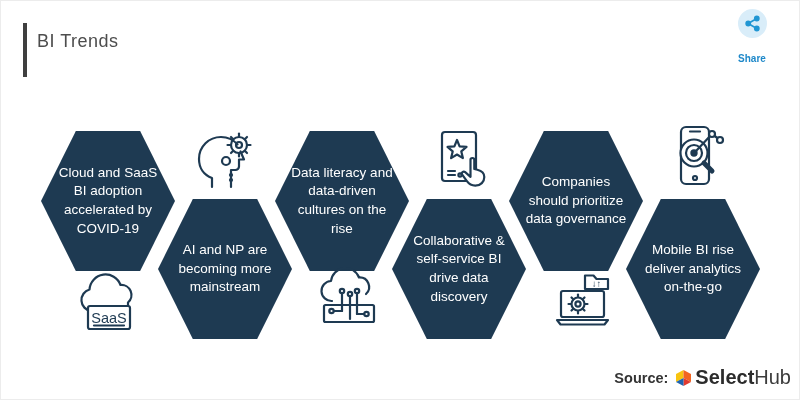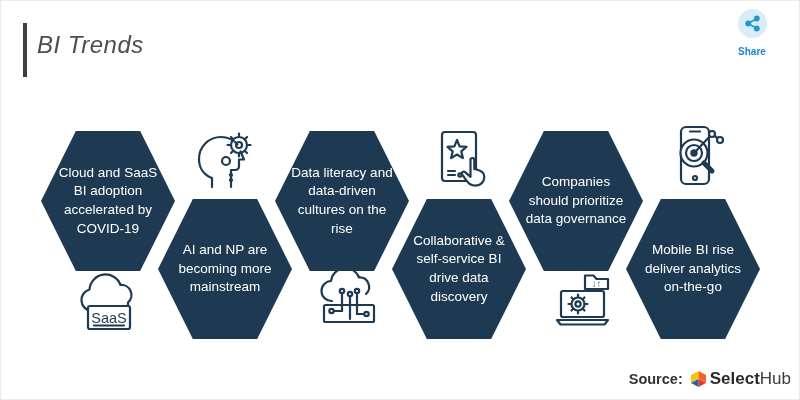--- a/index.html
+++ b/index.html
@@ -3,39 +3,39 @@
 <meta charset="utf-8">
 <style>
   html,body{margin:0;padding:0;background:#fff;}
   #canvas{
     position:relative;width:800px;height:400px;background:#ffffff;
     font-family:"Liberation Sans",sans-serif;overflow:hidden;
     border:1px solid #ececec;box-sizing:border-box;
   }
   
   #title-bar{position:absolute;left:22px;top:22px;width:4px;height:54px;background:#3f3f3f;}
-  #page-title{position:absolute;left:36px;top:30px;font-size:24px;color:#4d4d4d;letter-spacing:0.5px;font-style:italic;}
+  #page-title{position:absolute;left:36px;top:30px;font-size:18px;color:#4d4d4d;letter-spacing:0.5px;}
   
   #share{position:absolute;right:24px;top:8px;width:46px;text-align:center;cursor:pointer;}
   #share-circle{width:29px;height:29px;border-radius:50%;background:#d9edf9;margin:0 auto;
     display:flex;align-items:center;justify-content:center;}
-  #share-label{font-size:10px;font-weight:bold;color:#1e88c9;margin-top:8px;}
+  #share-label{font-size:10px;font-weight:bold;color:#1e88c9;margin-top:15px;}
   
   .hex{
     position:absolute;width:134px;height:140px;
     clip-path:polygon(26% 0%,74% 0%,100% 50%,74% 100%,26% 100%,0% 50%);
     display:flex;align-items:center;justify-content:center;text-align:center;
     color:#ffffff;font-size:13.5px;line-height:1.38;padding:0 14px;box-sizing:border-box;
   }
   .icon{position:absolute;}
   .icon svg{display:block;}
   
   #footer{position:absolute;right:8px;bottom:10px;display:flex;align-items:center;gap:7px;}
   #source-label{font-size:14.5px;font-weight:bold;color:#333333;}
-  #brand{font-size:17px;color:#2b2b2b;display:flex;align-items:center;}
+  #brand{font-size:20px;color:#2b2b2b;display:flex;align-items:center;}
   #brand-bold{font-weight:bold;}
   #brand-light{font-weight:normal;color:#3c3c3c;}
   #brand-logo{margin-right:3px;}
 </style>
 </head>
 <body>
 
 <div id="canvas">
 
   <div id="title-bar"></div>

